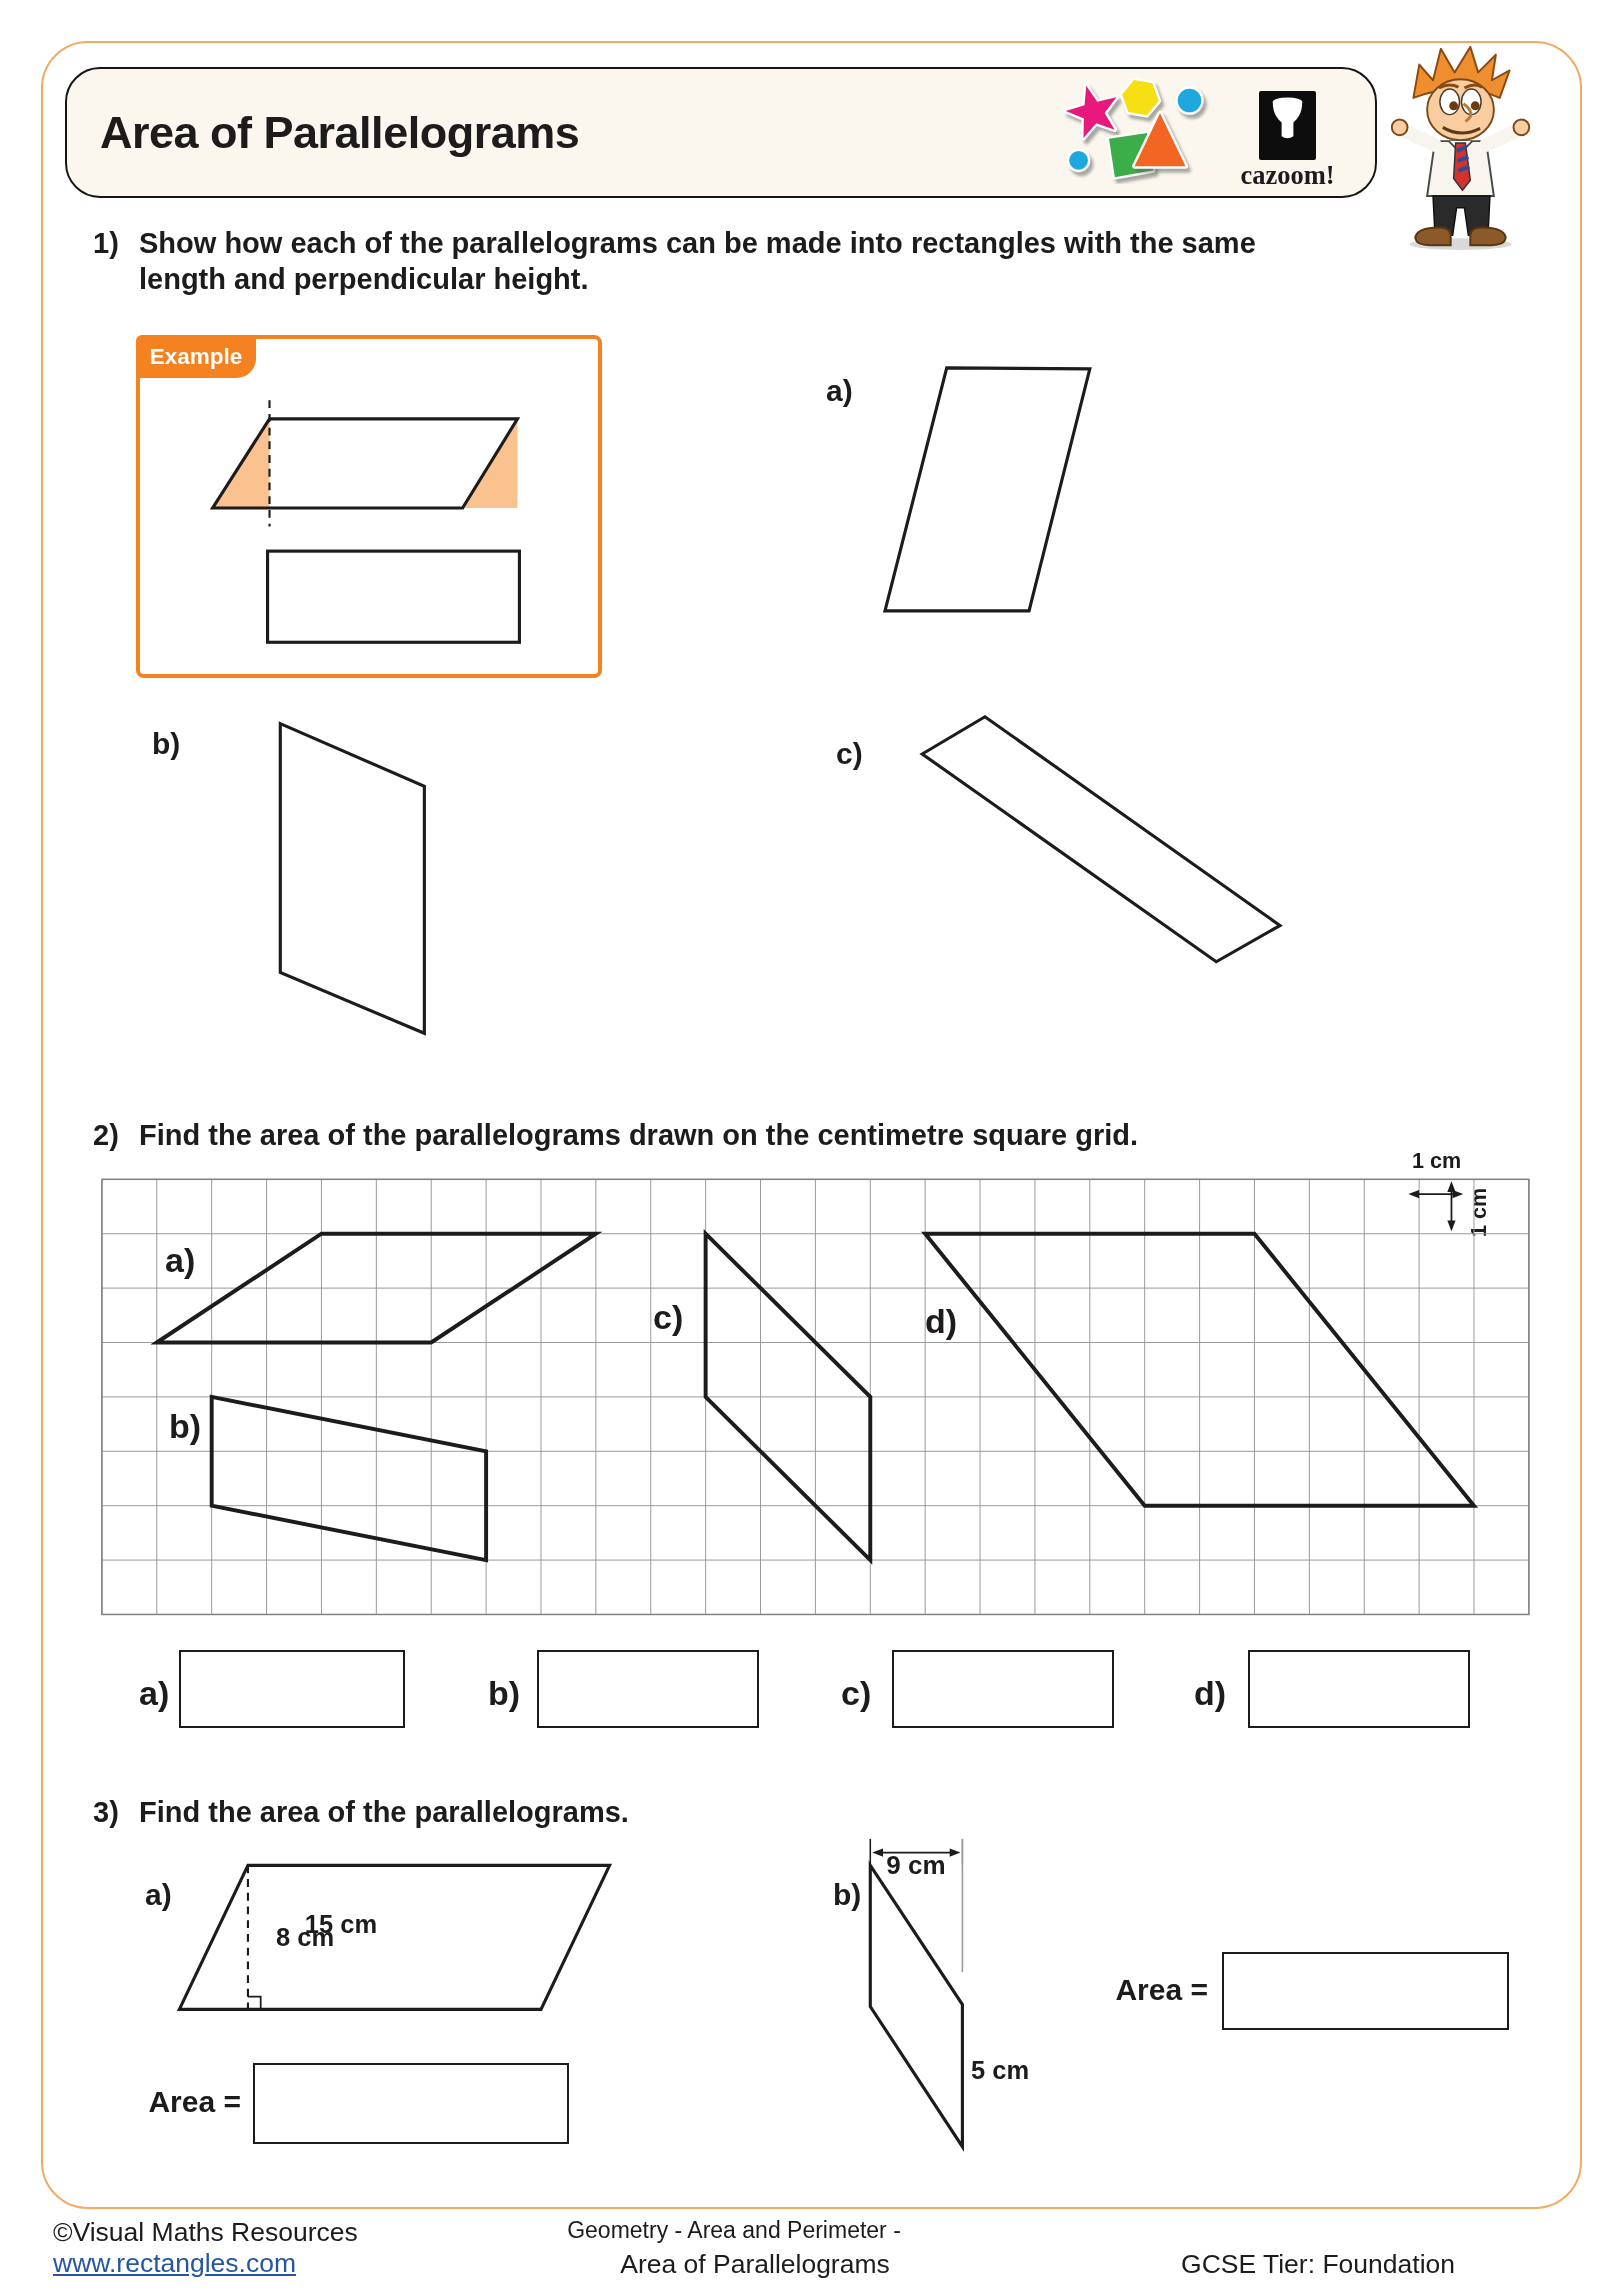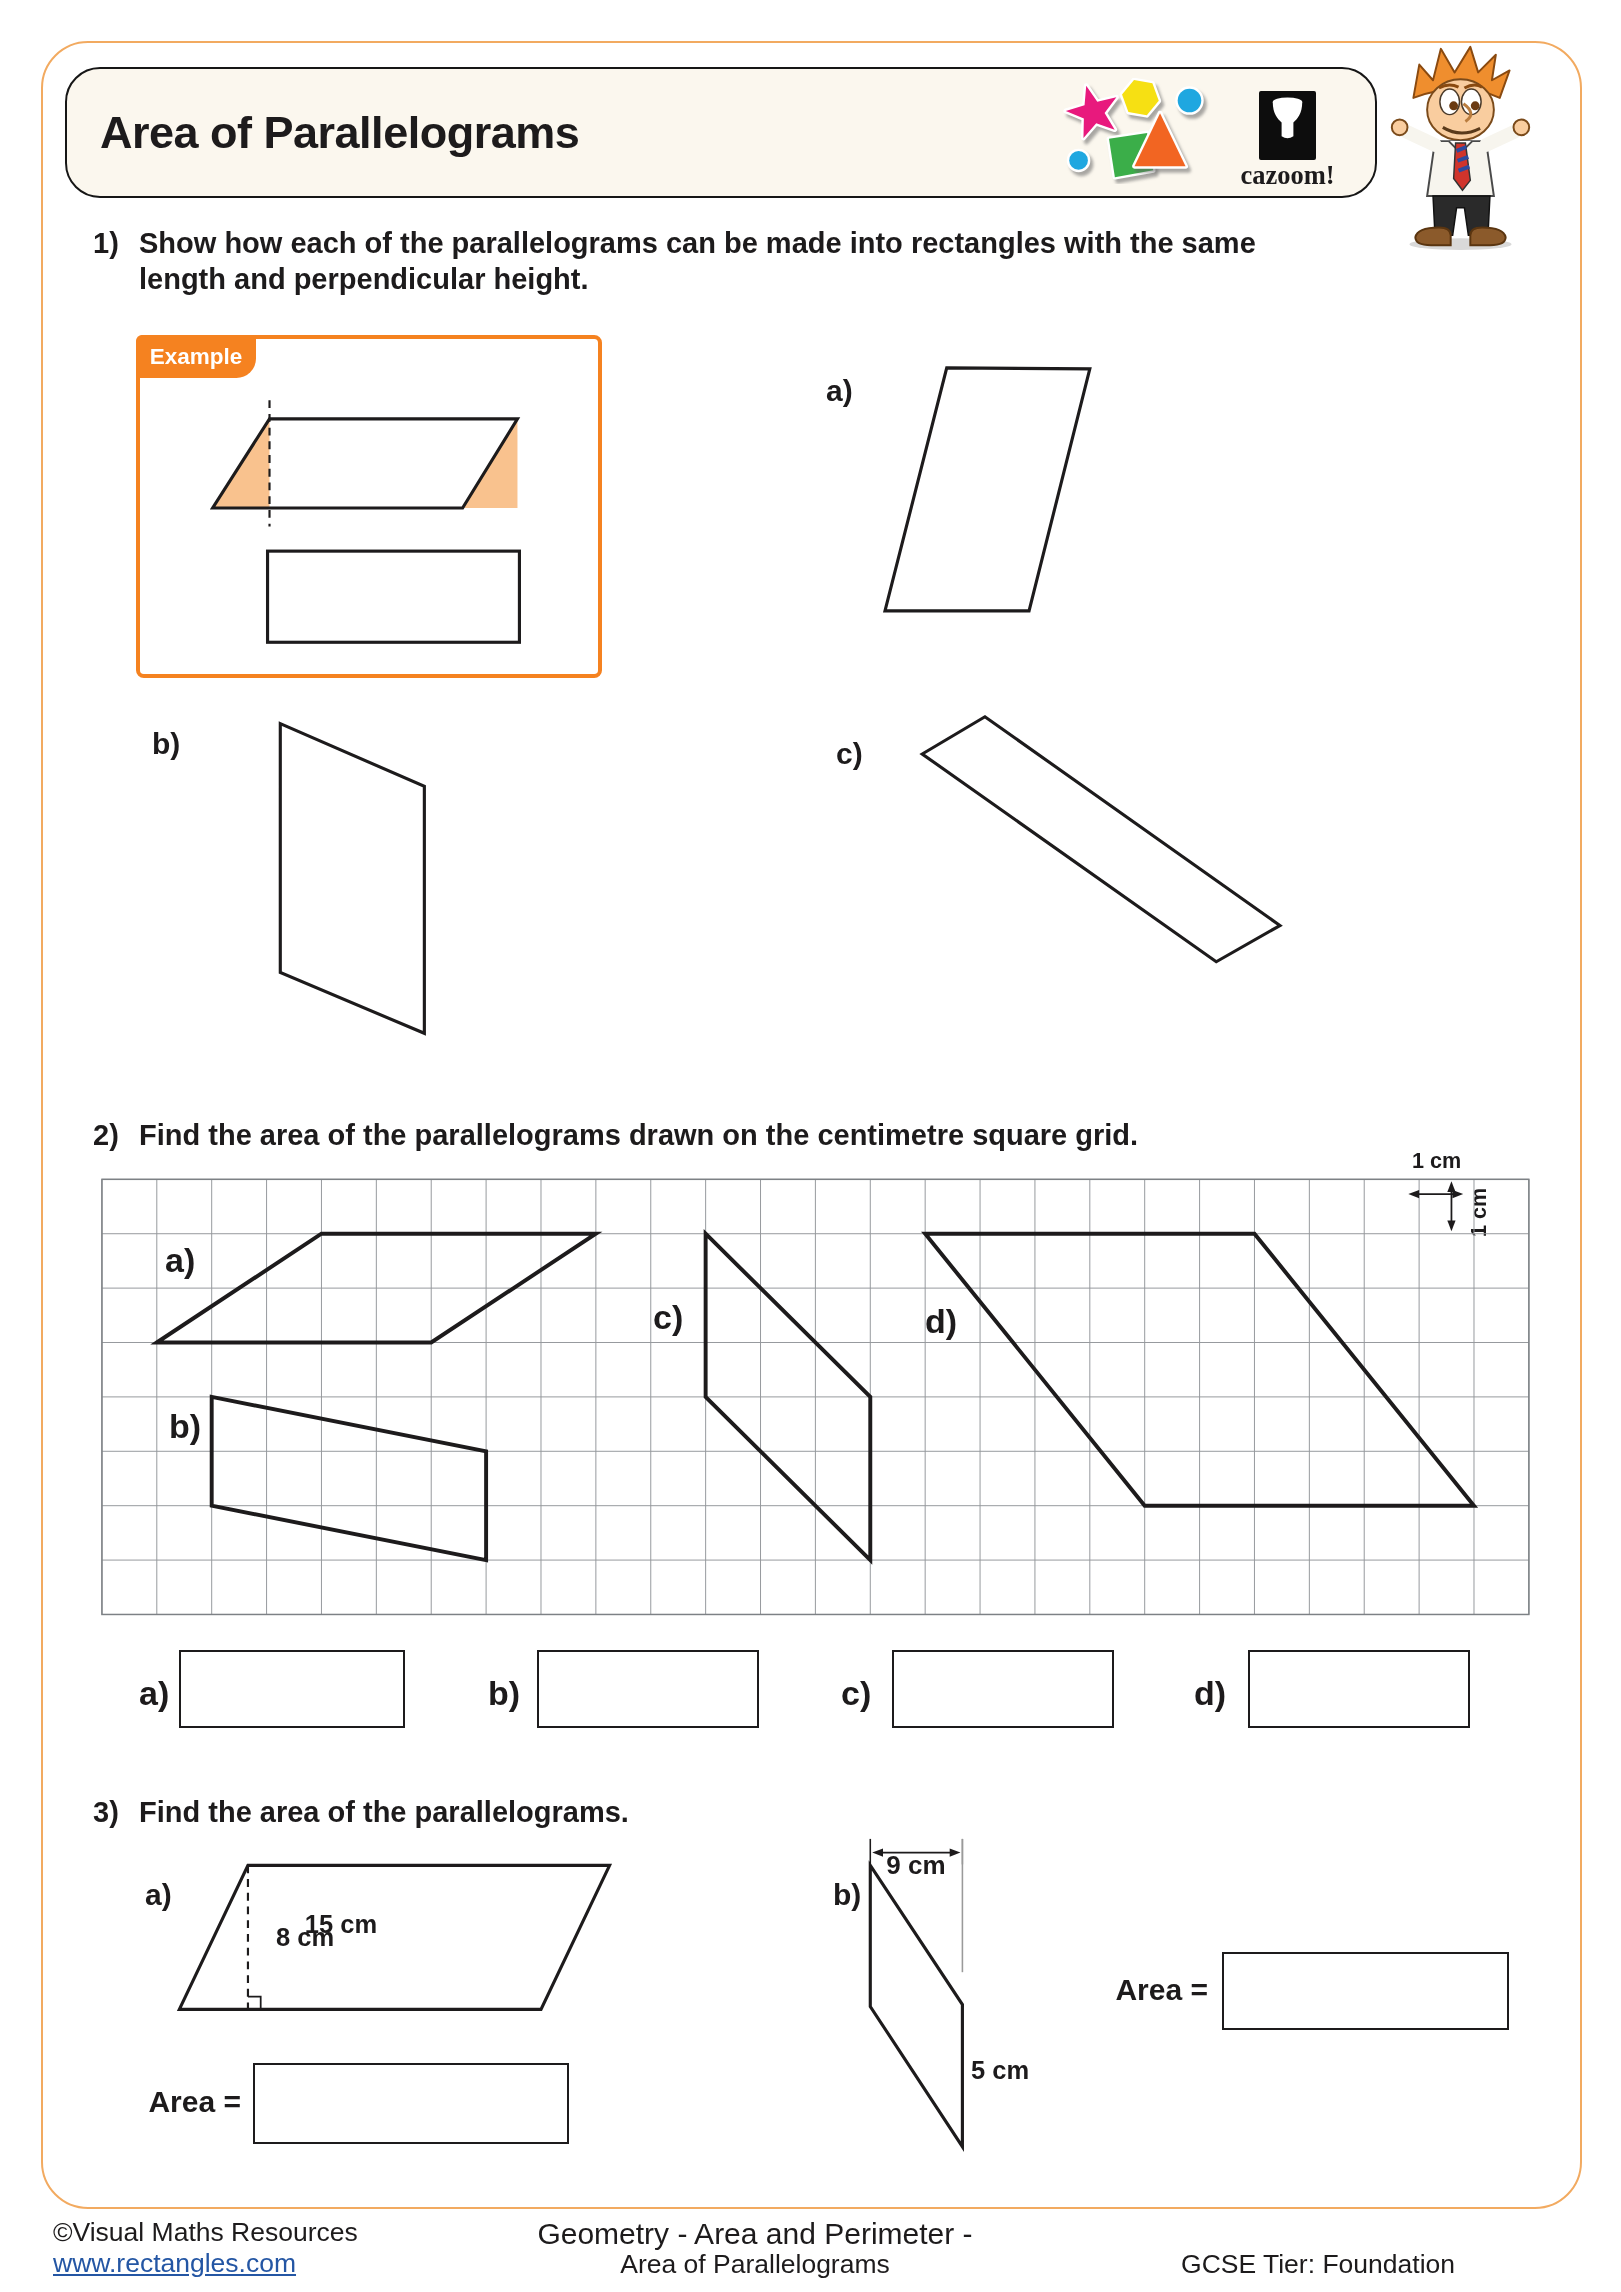--- a/index.html
+++ b/index.html
@@ -122,21 +122,21 @@
   <div class="box" style="left:253px;top:2063px;width:316px;height:81px;"></div>
 
   <div class="t b" style="left:833px;top:1878px;font-size:30px;">b)</div>
   <div class="t b" style="left:872px;top:1811px;width:88px;text-align:center;font-size:26px;margin-top:40px;">9 cm</div>
   <div class="t b" style="left:971px;top:2056px;font-size:25.5px;">5 cm</div>
   <div class="t b" style="left:1086px;top:1973px;width:122px;text-align:right;font-size:30px;">Area =</div>
   <div class="box" style="left:1222px;top:1952px;width:287px;height:78px;"></div>
 
   <div class="t" style="left:53px;top:2217px;font-size:26.5px;">©Visual Maths Resources</div>
   <div class="t link" style="left:53px;top:2248px;font-size:26.5px;">www.rectangles.com</div>
-  <div class="t" style="left:461px;top:2217px;width:588px;text-align:center;font-size:30px;">Geometry - Area and Perimeter -</div>
+  <div class="t" style="left:440px;top:2217px;width:588px;text-align:center;font-size:23px;">Geometry - Area and Perimeter -</div>
   <div class="t" style="left:461px;top:2249px;width:588px;text-align:center;font-size:26.5px;">Area of Parallelograms</div>
   <div class="t" style="left:1161px;top:2249px;width:294px;text-align:right;font-size:26.5px;">GCSE Tier: Foundation</div>
 
   <svg id="figures" class="figures" width="1621" height="2293" viewBox="0 0 1654 2339">
       <polygon points="217,518 275,427 275,518" fill="#F9C28E" stroke="#1d1b1c" stroke-width="0" stroke-linejoin="miter"></polygon>
       <polygon points="528,427 528,518 472,518" fill="#F9C28E" stroke="#1d1b1c" stroke-width="0" stroke-linejoin="miter"></polygon>
       <polygon points="275,427 528,427 472,518 217,518" fill="none" stroke="#1d1b1c" stroke-width="3.2" stroke-linejoin="miter"></polygon>
       <line x1="275" y1="408" x2="275" y2="537" stroke="#1d1b1c" stroke-width="2.2" stroke-dasharray="8 6"></line>
       <rect x="273" y="562" width="257" height="93" fill="#fff" stroke="#1d1b1c" stroke-width="3.2"></rect>
       <polygon points="966,375 1112,376 1050,623 903,623" fill="none" stroke="#1d1b1c" stroke-width="3.2" stroke-linejoin="miter"></polygon>

